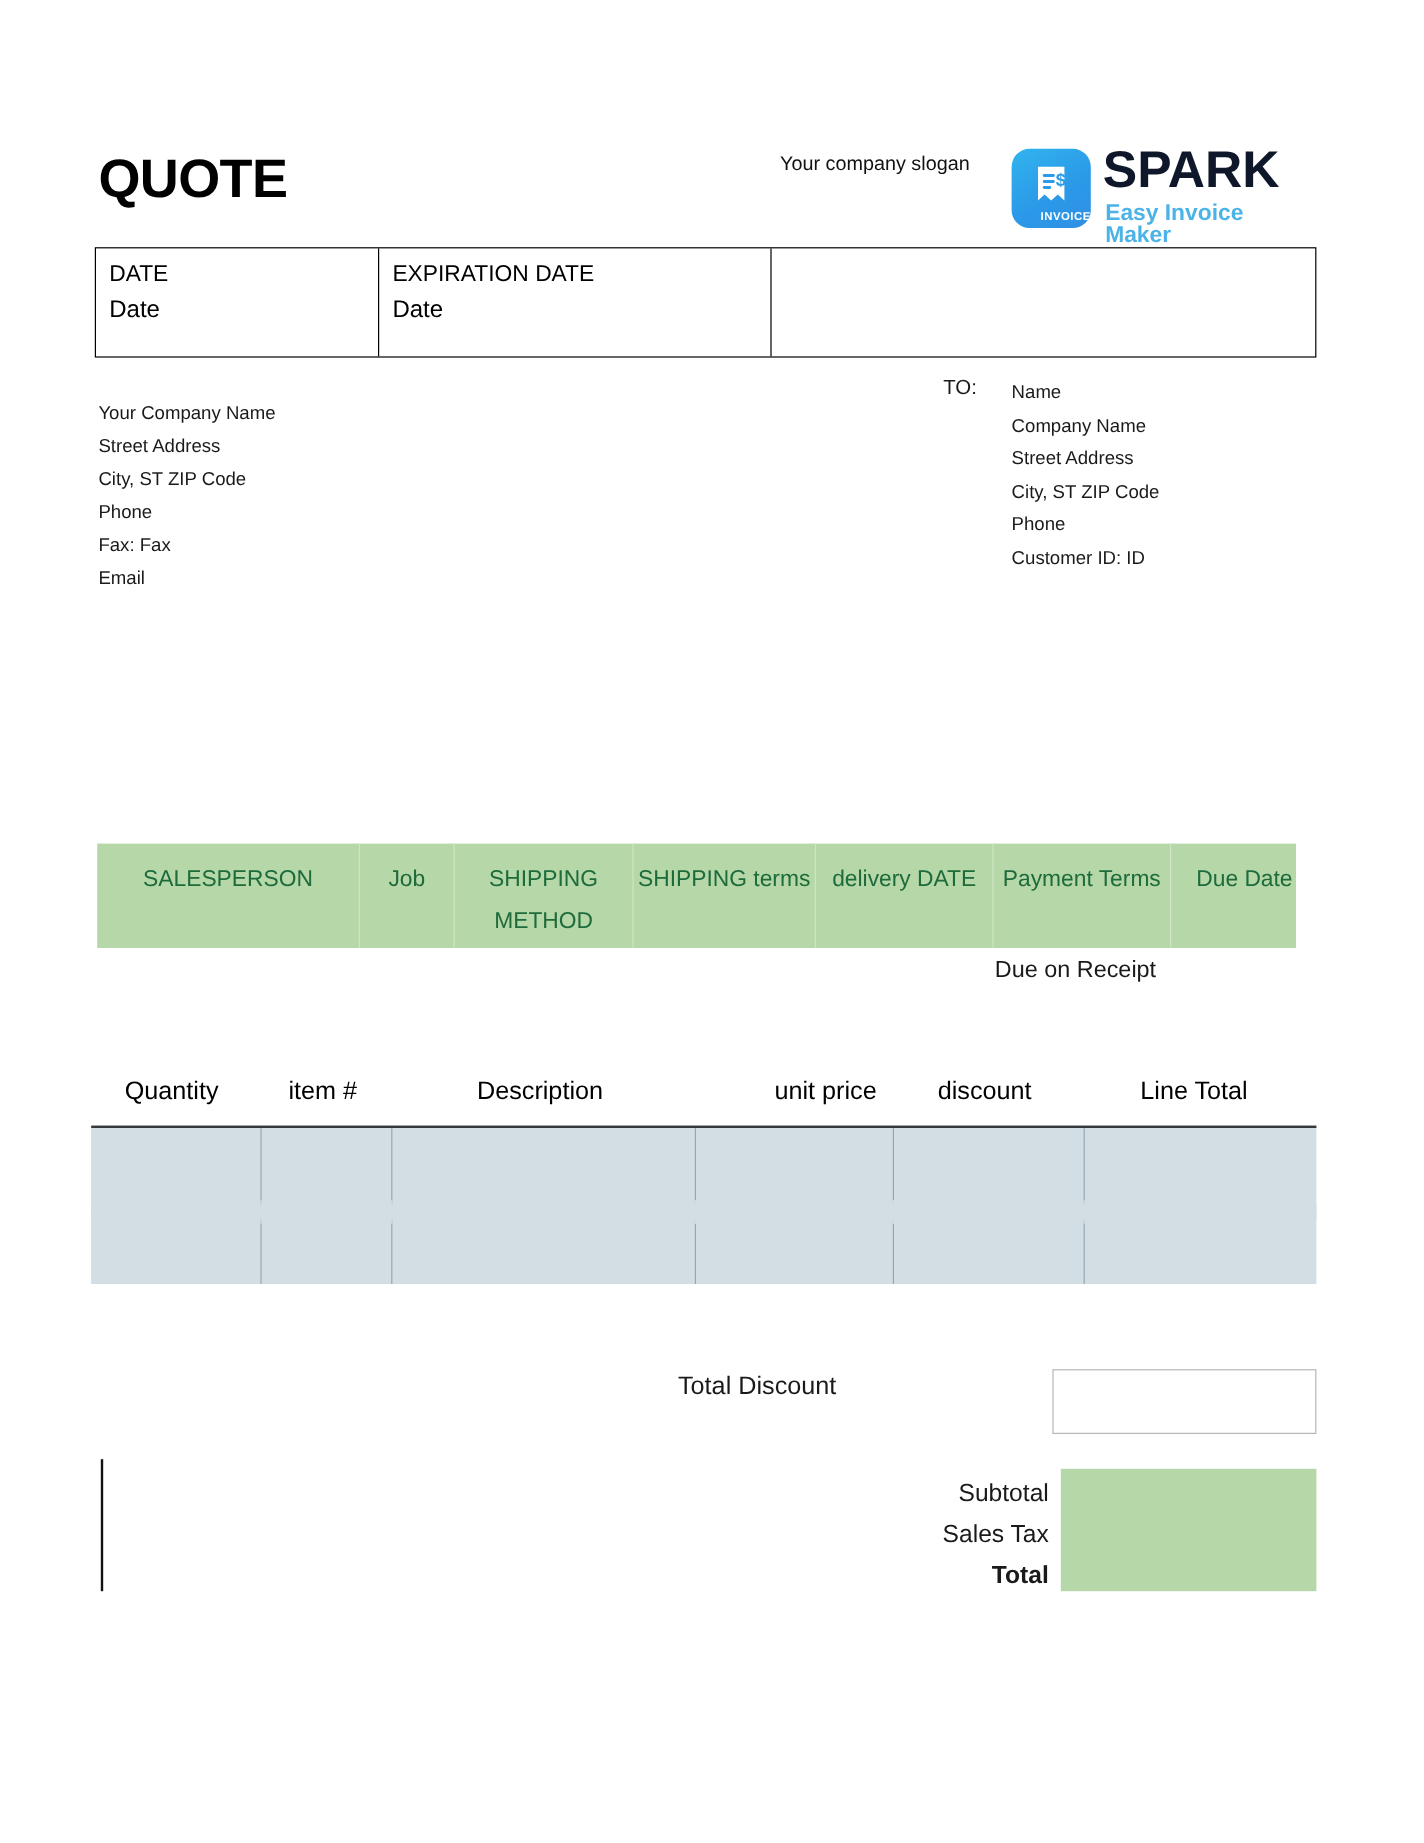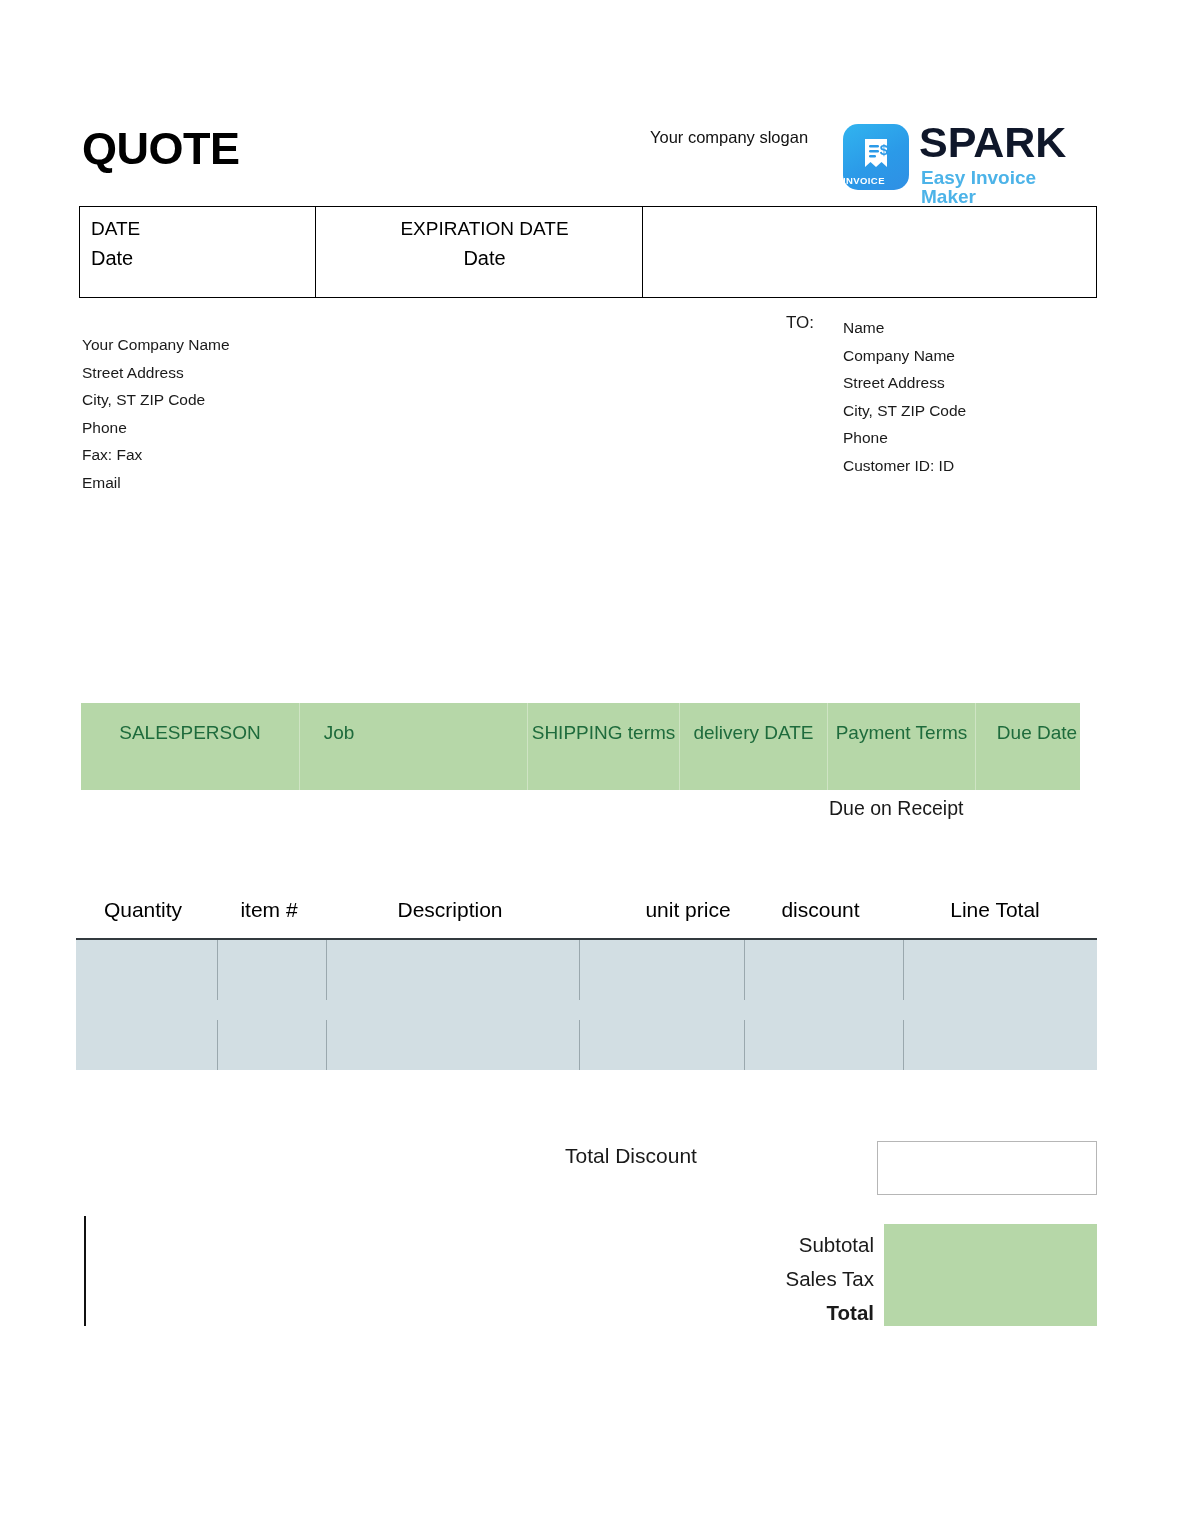--- a/index.html
+++ b/index.html
@@ -55,21 +55,21 @@
     height: 66px;
     border-radius: 15px;
     background: linear-gradient(150deg, #31b4ef 0%, #2b9ae8 55%, #2f8fe4 100%);
   }
   .logo-mark svg { position: absolute; left: 0; top: 0; }
   .logo-mark .mark-word {
     position: absolute;
     left: 0;
     bottom: 4px;
     width: 100%;
-    text-align: left;
+    text-align: right;
     font-size: 9.5px;
     font-weight: bold;
     letter-spacing: 0.4px;
     color: #ffffff;
   }
   .logo-word {
     position: absolute;
     left: 76px;
     top: -4px;
     font-size: 43px;
@@ -280,21 +280,21 @@
     </div>
     <div class="logo-word">SPARK</div>
     <div class="logo-tag">Easy Invoice Maker</div>
   </div>
 
   <div class="info-table">
     <div class="info-cell" style="left:0px;width:235px;">
       <div class="info-label">DATE</div>
       <div class="info-value">Date</div>
     </div>
-    <div class="info-cell" style="left:235px;width:327px;text-align:center;">
+    <div class="info-cell" style="left:235px;width:327px;">
       <div class="info-label">EXPIRATION DATE</div>
       <div class="info-value">Date</div>
     </div>
     <div class="info-cell" style="left:562px;width:196px;">
       <div class="info-label"></div>
       <div class="info-value"></div>
     </div>
   </div>
 
   <div class="addr addr-from">
@@ -312,20 +312,21 @@
     <div>Company Name</div>
     <div>Street Address</div>
     <div>City, ST ZIP Code</div>
     <div>Phone</div>
     <div>Customer ID: ID</div>
   </div>
 
   <div class="meta-band">
     <div class="meta-cell" style="left:0px;width:218px;">SALESPERSON</div>
     <div class="meta-cell" style="left:218px;width:79px;">Job</div>
+    <div class="meta-cell" style="left:297px;width:149px;">SHIPPING METHOD</div>
     <div class="meta-cell" style="left:446px;width:152px;">SHIPPING terms</div>
     <div class="meta-cell" style="left:598px;width:148px;">delivery DATE</div>
     <div class="meta-cell" style="left:746px;width:148px;">Payment Terms</div>
     <div class="meta-cell" style="left:894px;width:123px;">Due Date</div>
   </div>
 
   <div class="due-on-receipt">Due on Receipt</div>
 
   <div class="item-head" style="left:88px;width:110px;">Quantity</div>
   <div class="item-head" style="left:213px;width:112px;">item #</div>

